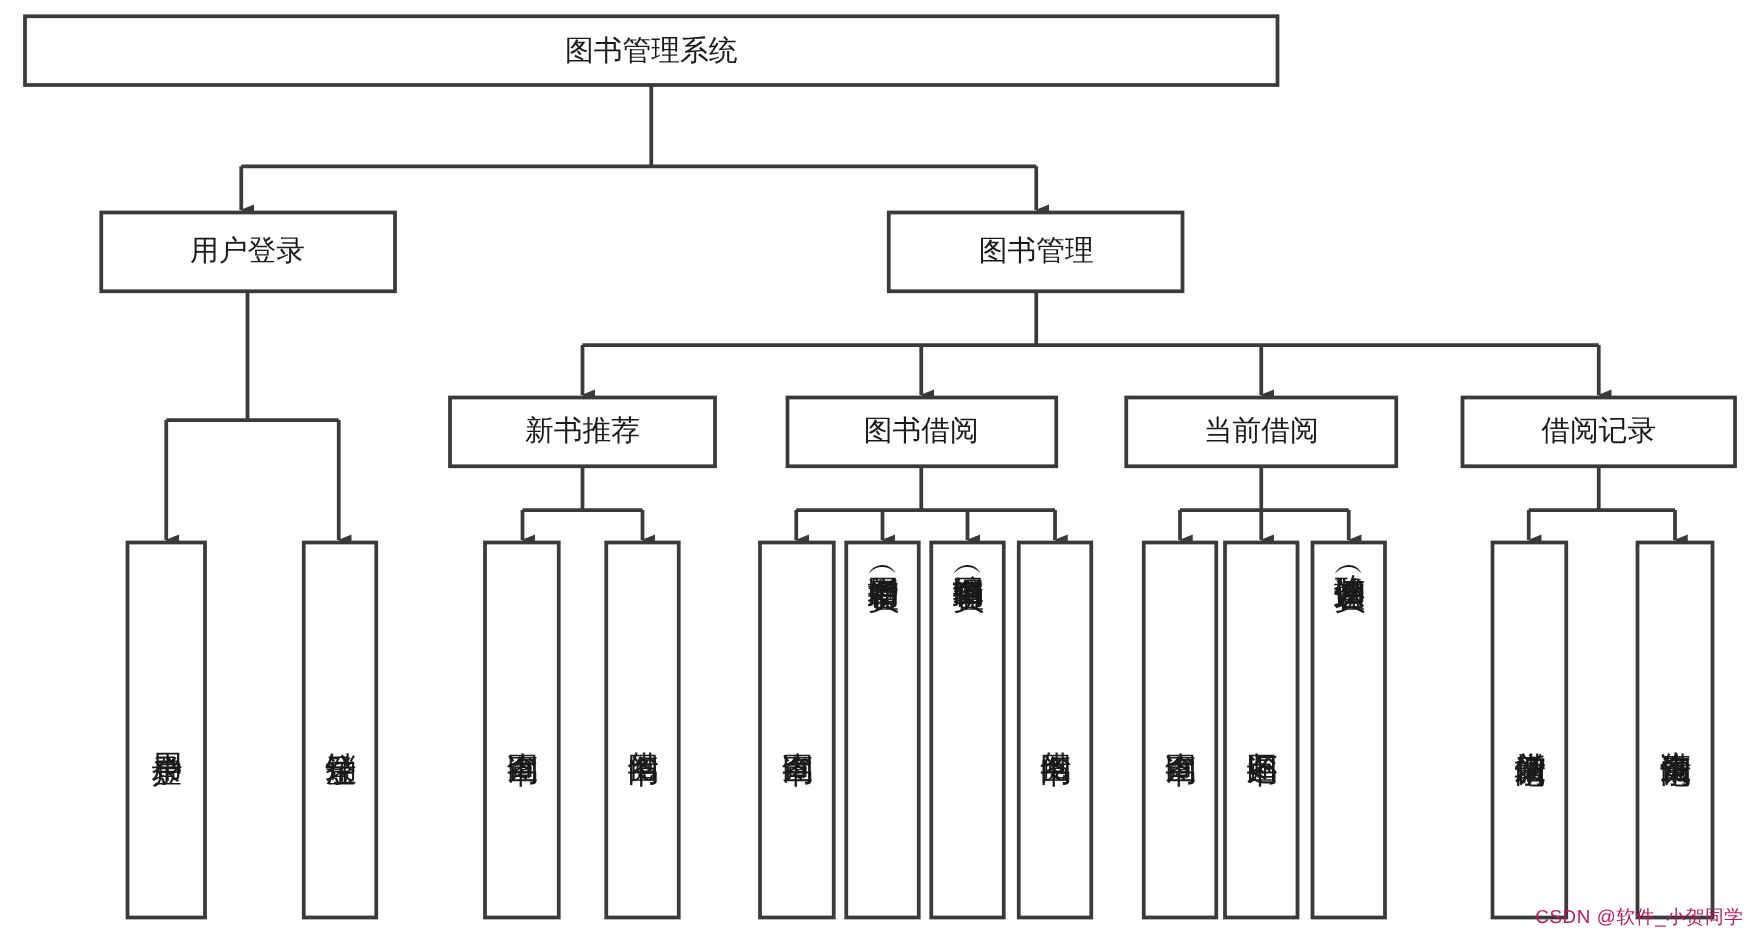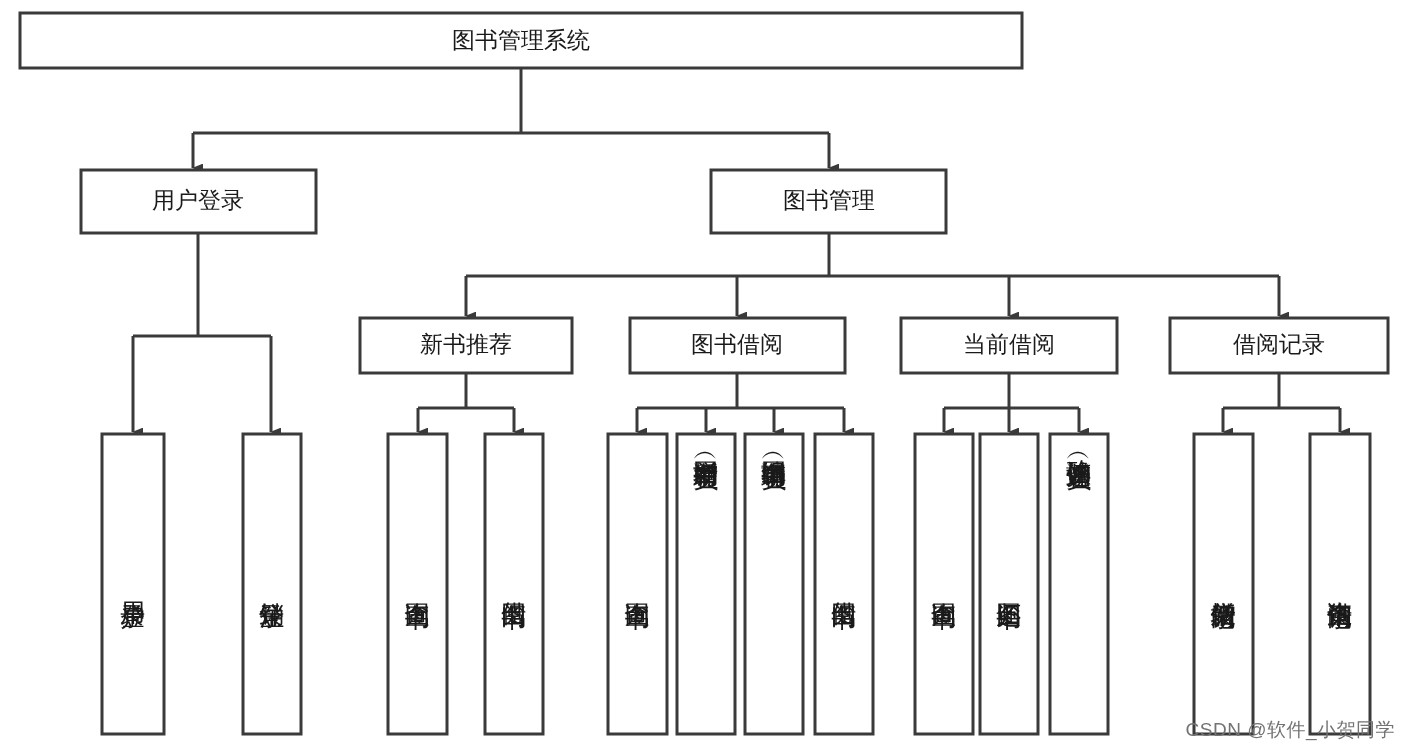--- a/index.html
+++ b/index.html
@@ -44,22 +44,22 @@
     line-height:1.06;
     color:#1a1a1a;
     letter-spacing:1px;
     white-space:nowrap;
   }
   .watermark{
     position:absolute;
     right:10px;
     bottom:4px;
     font-family:"Liberation Sans","DejaVu Sans",sans-serif;
-    font-size:19px;
-    color:#737373;
+    font-size:15px;
+    color:#be185d;
     letter-spacing:0.5px;
     white-space:nowrap;
   }
 </style>
 </head>
 <body>
 
 <div id="diagram-root">
 
   <svg id="flow" viewBox="0 0 1405 747">

